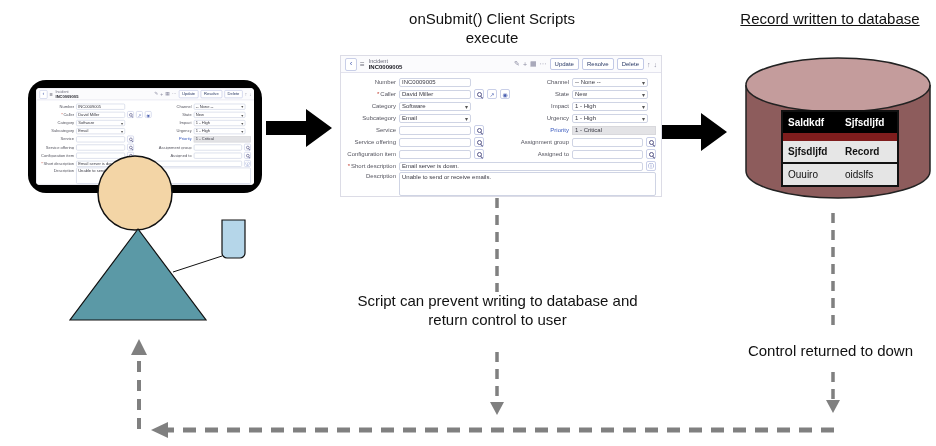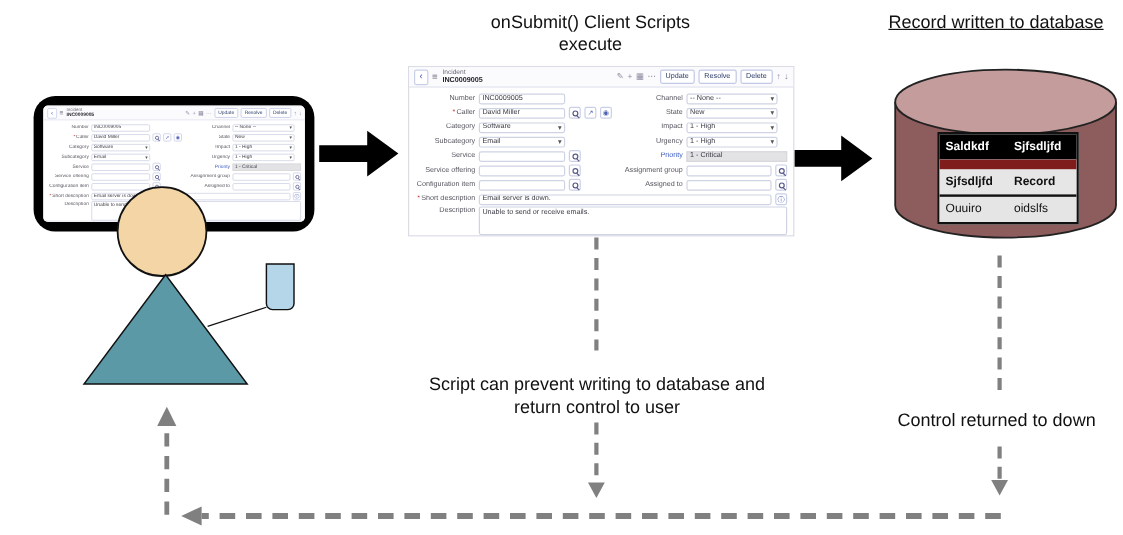--- a/index.html
+++ b/index.html
@@ -2,21 +2,21 @@
 <html><head>
 <meta charset="utf-8">
 <style>
   html,body{margin:0;padding:0;background:#fff;}
   .canvas{position:relative;width:936px;height:446px;background:#fff;overflow:hidden;
           font-family:"Liberation Sans",sans-serif;color:#111;}
   .cap{position:absolute;font-size:15px;line-height:1.25;color:#111;text-align:center;}
   #cap-left{left:6px;top:8px;width:292px;text-align:left;}
   #cap-center{left:362px;top:10px;width:260px;}
   #cap-right{left:725px;top:10px;width:210px;text-decoration:underline;}
-  #cap-script{left:325px;top:312px;width:345px;}
+  #cap-script{left:325px;top:292px;width:345px;}
   #cap-control{left:728px;top:342px;width:205px;}
 
   
   #connectors{position:absolute;left:0;top:0;z-index:1;}
 
   
   .laptop{position:absolute;left:28px;top:80px;width:234px;height:113px;background:#000;
           border-radius:18px;padding:8px;box-sizing:border-box;z-index:2;}
   .laptop-screen{width:218px;height:97px;background:#fff;border-radius:4px;overflow:hidden;}
   .mini-scale{transform:scale(0.68);transform-origin:0 0;width:322px;height:142px;}

